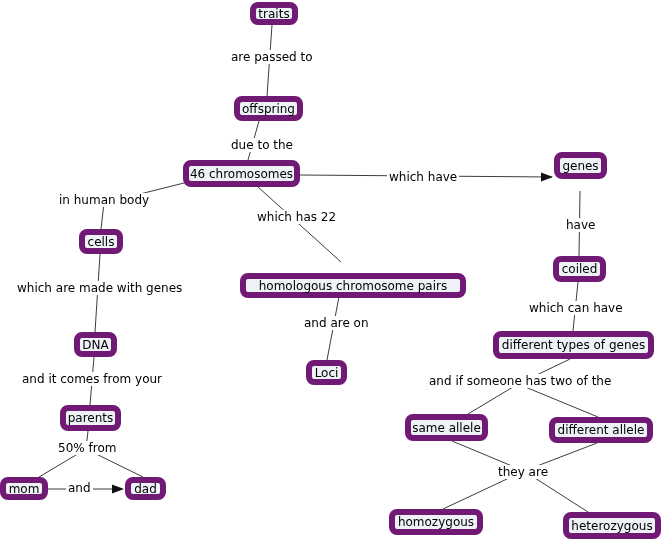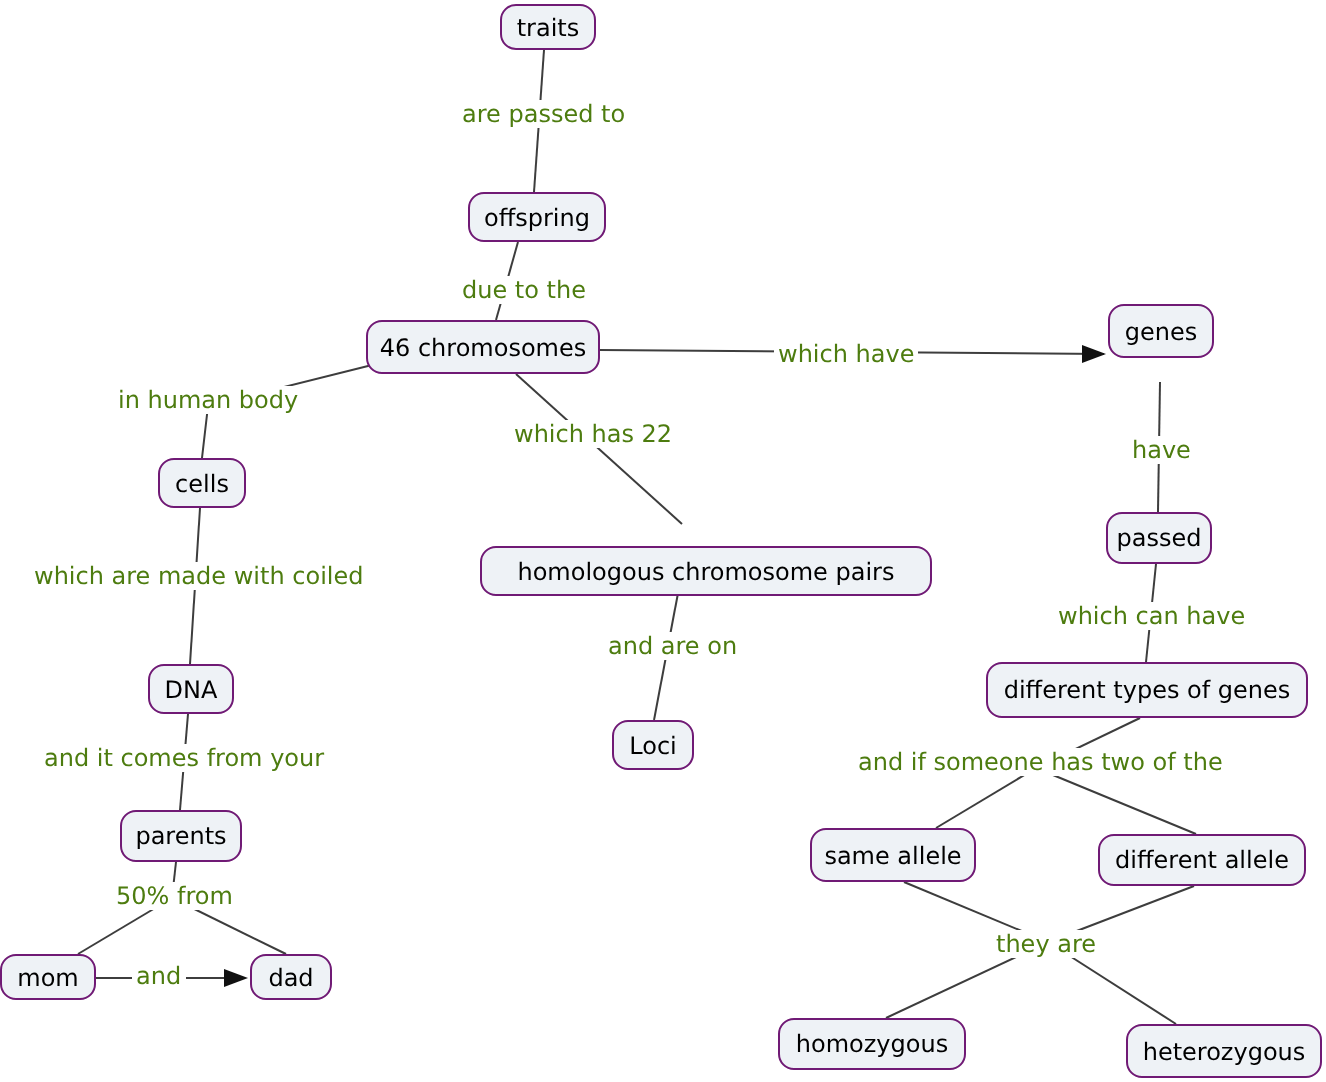--- a/index.html
+++ b/index.html
@@ -8,30 +8,30 @@
     width:663px; height:541px;
     background:#ffffff;
     overflow:hidden;
     font-family:"DejaVu Sans","Liberation Sans",sans-serif;
   }
   svg.wires { position:absolute; left:0; top:0; width:663px; height:541px; }
   .node {
     position:absolute;
     box-sizing:border-box;
     background:#eef2f6;
-    border:1px solid #701a75;
+    border:6px solid #701a75;
     border-radius:8px;
     display:flex; align-items:center; justify-content:center;
     font-size:12px; line-height:14px; color:#000000;
     white-space:nowrap;
   }
   .link {
     position:absolute;
     background:#ffffff;
-    font-size:12px; line-height:14px; color:#4d7c0f;
+    font-size:12px; line-height:14px; color:#000000;
     white-space:nowrap;
     padding:0 2px;
   }
 </style>
 </head>
 <body>
 
 <div id="cmap">
 
   <svg class="wires" viewBox="0 0 663 541" xmlns="http://www.w3.org/2000/svg" stroke="#3d3d3d" stroke-width="1" fill="none">
@@ -59,34 +59,34 @@
     <line x1="48" y1="489" x2="122" y2="489"></line>
     <polygon points="124,489 112,484.5 112,493.5" fill="#111111" stroke="none"></polygon>
   </svg>
 
   <span class="link" style="left:229px;top:50px">are passed to</span>
   <span class="link" style="left:229px;top:138px">due to the</span>
   <span class="link" style="left:387px;top:170px">which have</span>
   <span class="link" style="left:57px;top:193px">in human body</span>
   <span class="link" style="left:255px;top:210px">which has 22</span>
   <span class="link" style="left:302px;top:316px">and are on</span>
-  <span class="link" style="left:15px;top:281px">which are made with coiled</span>
+  <span class="link" style="left:15px;top:281px">which are made with genes</span>
   <span class="link" style="left:20px;top:372px">and it comes from your</span>
   <span class="link" style="left:56px;top:441px">50% from</span>
   <span class="link" style="left:66px;top:481px">and</span>
   <span class="link" style="left:564px;top:218px">have</span>
   <span class="link" style="left:527px;top:301px">which can have</span>
   <span class="link" style="left:427px;top:374px">and if someone has two of the</span>
   <span class="link" style="left:496px;top:465px">they are</span>
 
   <div class="node" style="left:250px;top:2px;width:48px;height:23px">traits</div>
   <div class="node" style="left:234px;top:96px;width:69px;height:25px">offspring</div>
   <div class="node" style="left:183px;top:160px;width:117px;height:27px">46 chromosomes</div>
   <div class="node" style="left:554px;top:152px;width:53px;height:27px">genes</div>
-  <div class="node" style="left:553px;top:256px;width:53px;height:26px">passed</div>
+  <div class="node" style="left:553px;top:256px;width:53px;height:26px">coiled</div>
   <div class="node" style="left:79px;top:229px;width:44px;height:25px">cells</div>
   <div class="node" style="left:240px;top:273px;width:226px;height:25px">homologous chromosome pairs</div>
   <div class="node" style="left:306px;top:360px;width:41px;height:25px">Loci</div>
   <div class="node" style="left:74px;top:332px;width:43px;height:25px">DNA</div>
   <div class="node" style="left:60px;top:405px;width:61px;height:26px">parents</div>
   <div class="node" style="left:0px;top:477px;width:48px;height:23px">mom</div>
   <div class="node" style="left:125px;top:477px;width:41px;height:23px">dad</div>
   <div class="node" style="left:493px;top:331px;width:161px;height:28px">different types of genes</div>
   <div class="node" style="left:549px;top:417px;width:104px;height:26px">different allele</div>
   <div class="node" style="left:405px;top:414px;width:83px;height:27px">same allele</div>

